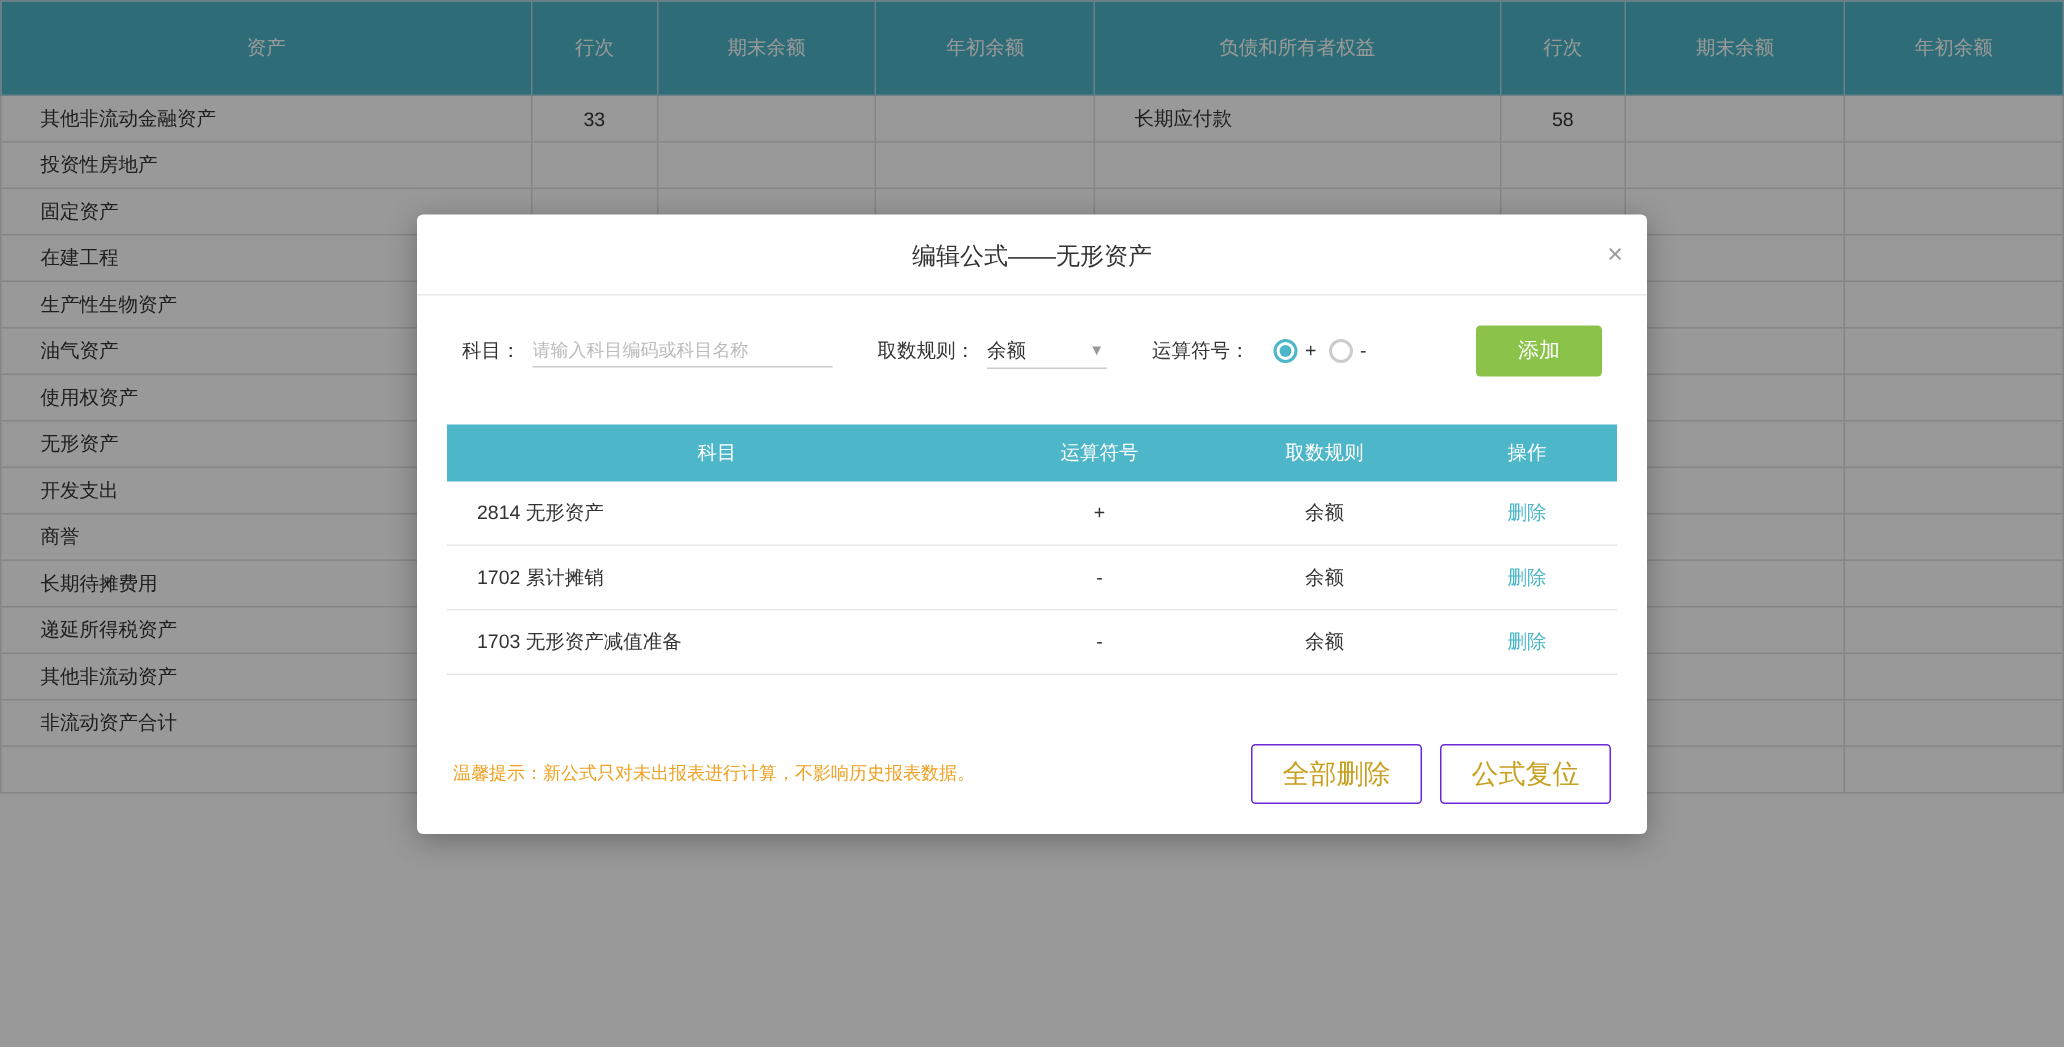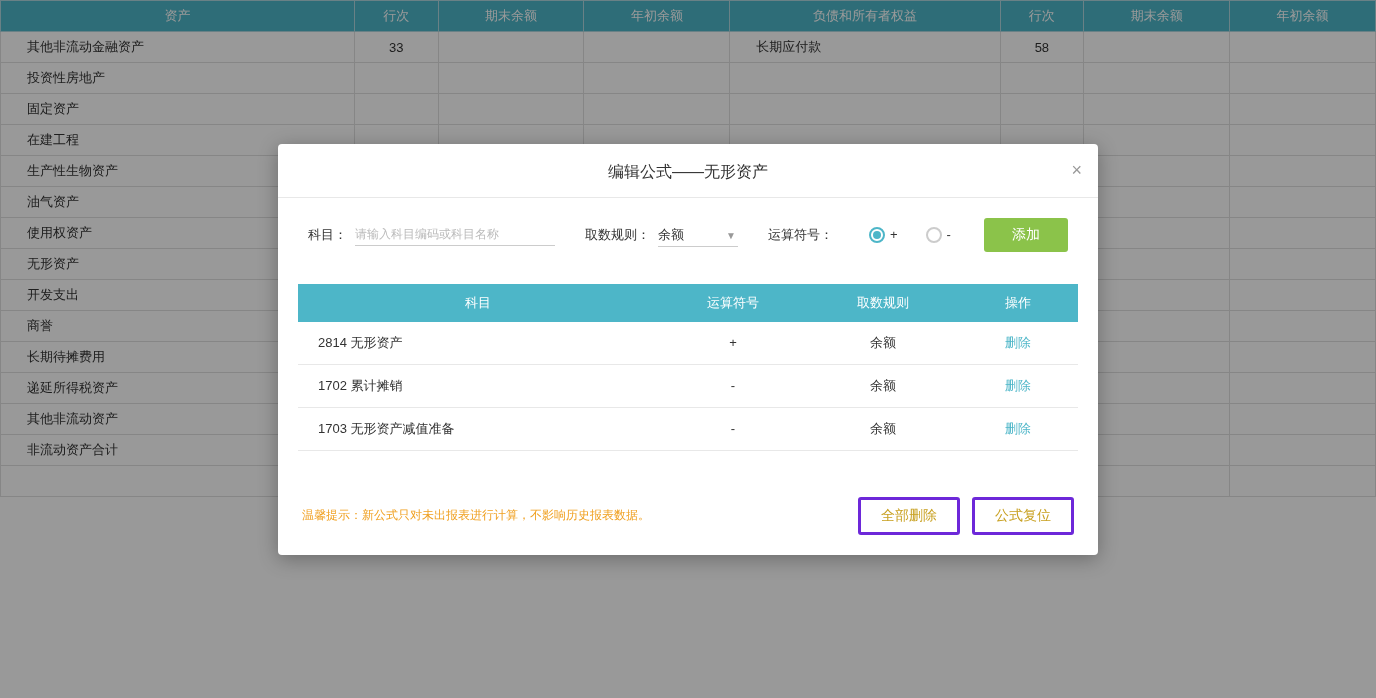--- a/index.html
+++ b/index.html
@@ -25,21 +25,21 @@
       width: 100%;
       border-collapse: collapse;
       font-size: 13px;
       color: #333;
     }
 
     .bg-table th {
       background: #4db6c8;
       color: #fff;
       text-align: center;
-      padding: 6px 4px;
+      padding: 22px 4px;
       border: 1px solid #b0d8e0;
       font-weight: normal;
     }
 
     .bg-table td {
       text-align: center;
       padding: 6px 4px;
       border: 1px solid #e0e0e0;
       color: #333;
     }
@@ -152,21 +152,21 @@
       transform: translateY(-50%);
       pointer-events: none;
       color: #999;
       font-size: 10px;
     }
 
     .radio-group {
       display: flex;
       align-items: center;
       margin-left: 30px;
-      gap: 28px;
+      gap: 8px;
     }
 
     .radio-label {
       display: flex;
       align-items: center;
       gap: 5px;
       cursor: pointer;
       font-size: 13px;
       color: #333;
     }
@@ -266,26 +266,26 @@
       color: #f0a020;
       font-size: 12px;
     }
 
     .footer-btns {
       display: flex;
       gap: 12px;
     }
 
     .footer-btn {
-      border: 3px solid #6d28d9;
+      border: 1px solid #6d28d9;
       background: #fff;
       color: #c8a020;
       padding: 7px 20px;
       border-radius: 3px;
-      font-size: 14px;
+      font-size: 18px;
       cursor: pointer;
     }
   </style>
 </head>
 <body>
 
 <div class="bg-table-wrapper">
   <table class="bg-table">
     <thead>
       <tr>

